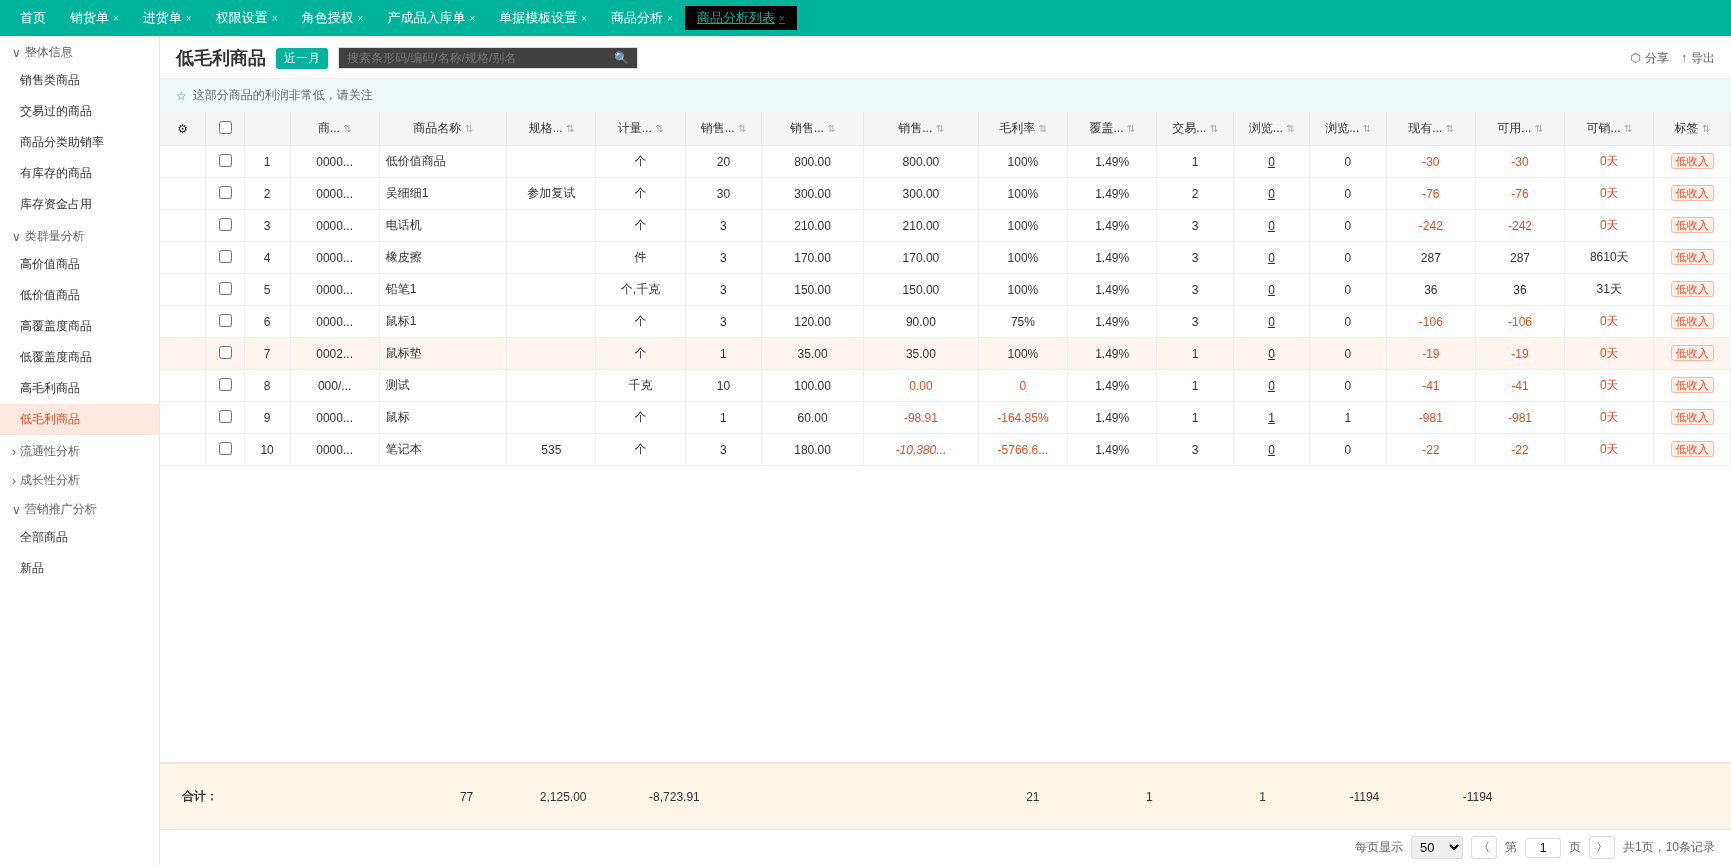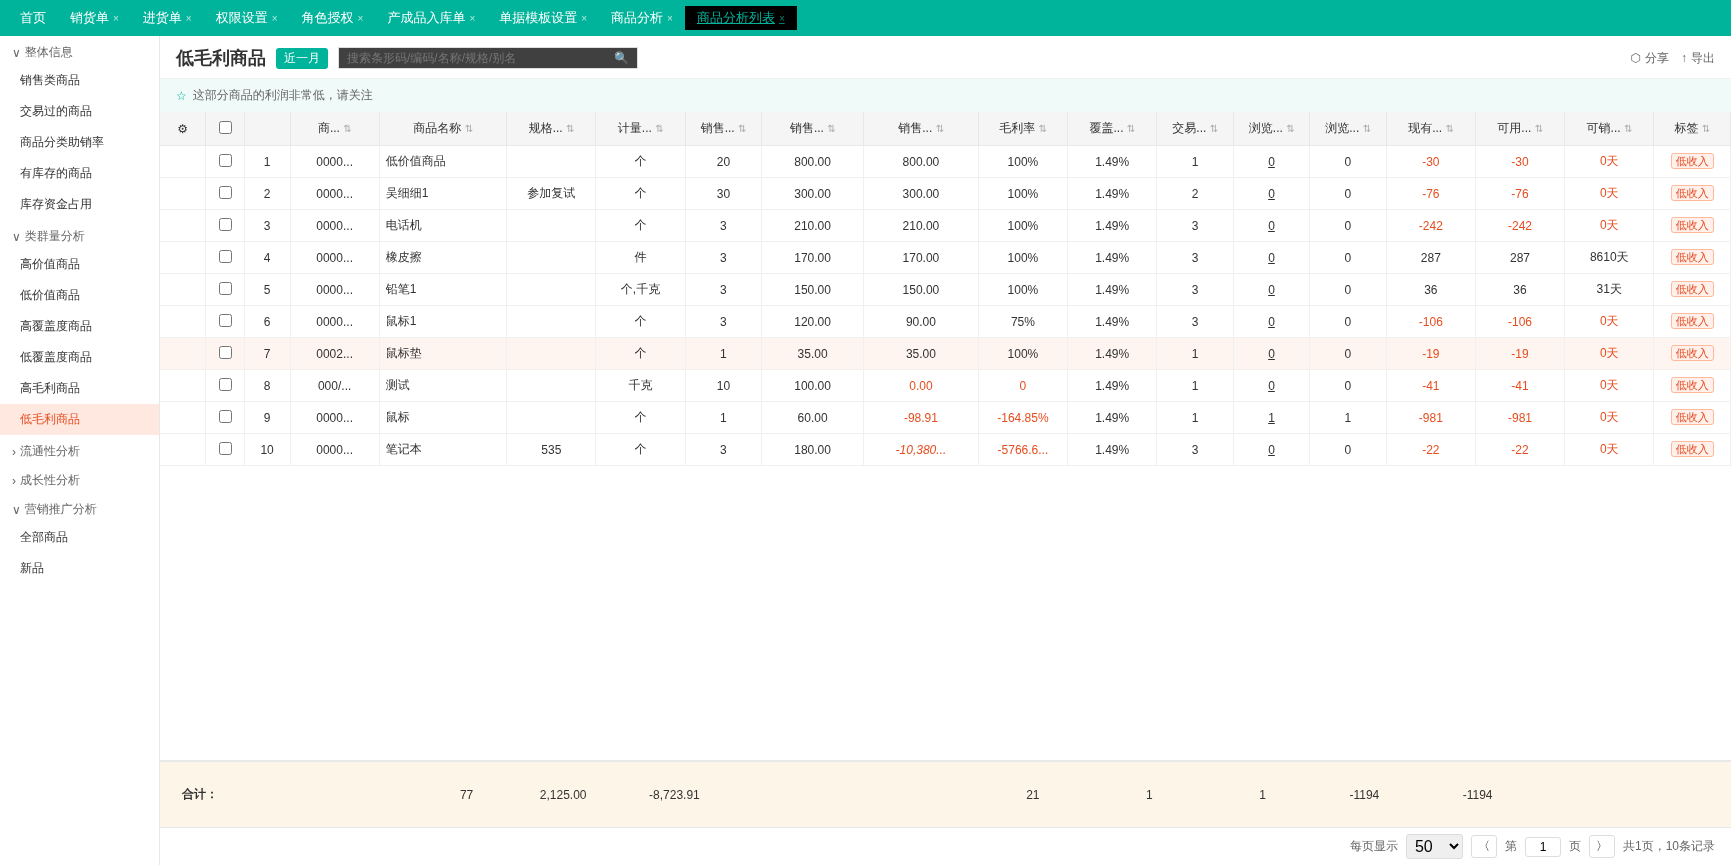--- a/index.html
+++ b/index.html
@@ -214,21 +214,21 @@
       align-items: center;
       justify-content: flex-end;
       gap: 8px;
       font-size: 12px;
       color: #666;
     }
     .page-size-select {
       border: 1px solid #ddd;
       border-radius: 3px;
       padding: 2px 4px;
-      font-size: 16px;
+      font-size: 13px;
     }
     .page-btn {
       border: 1px solid #ddd;
       background: #fff;
       padding: 2px 6px;
       border-radius: 3px;
       cursor: pointer;
       font-size: 12px;
     }
     .page-input {

